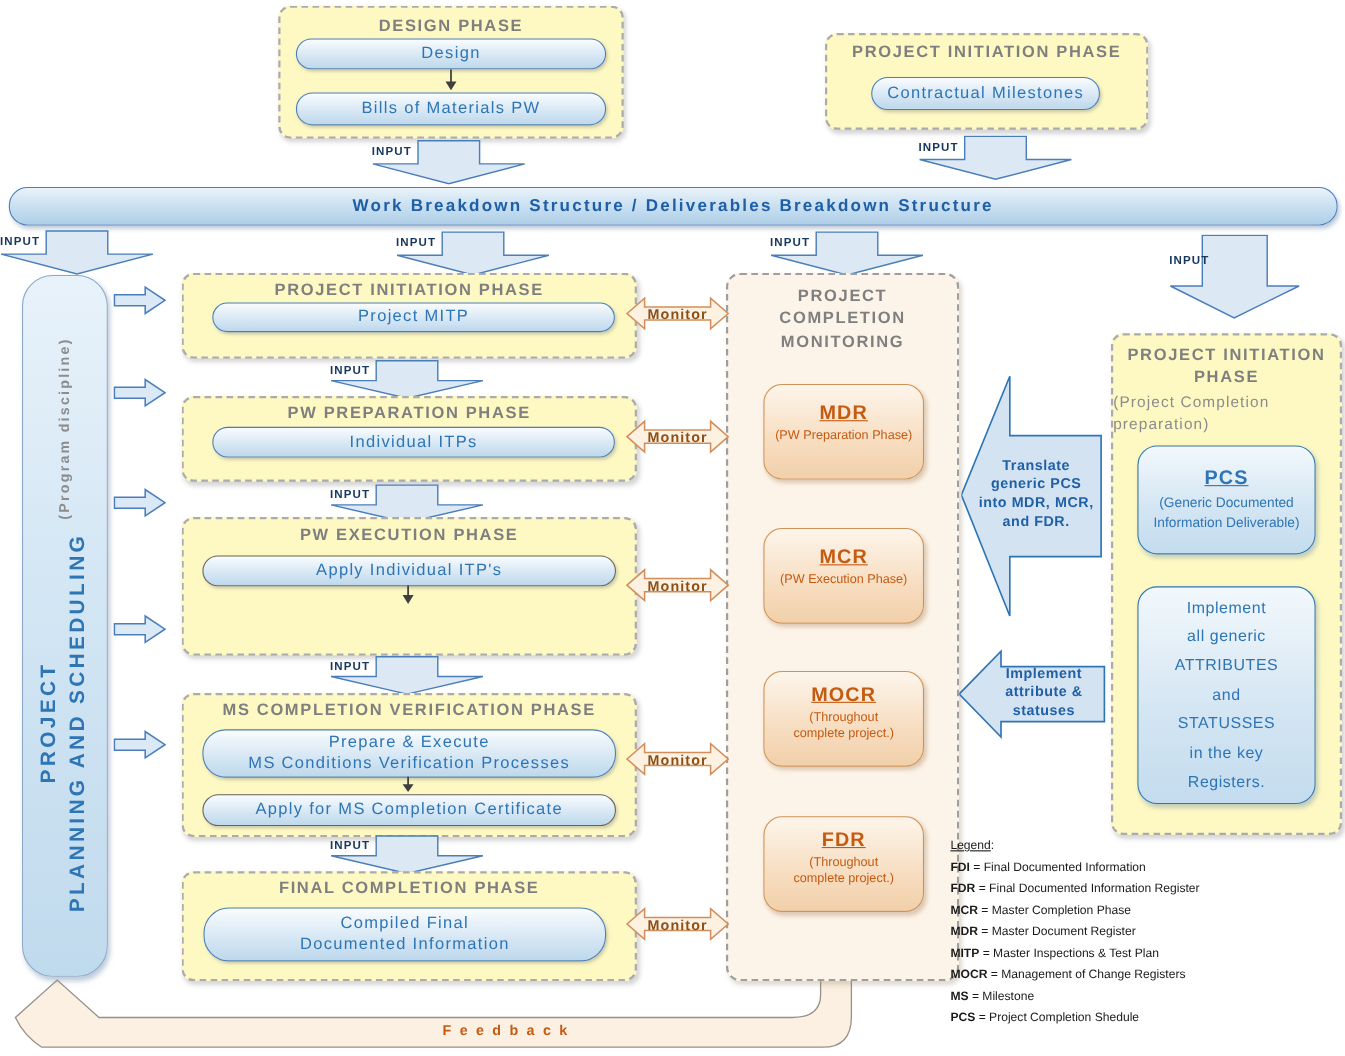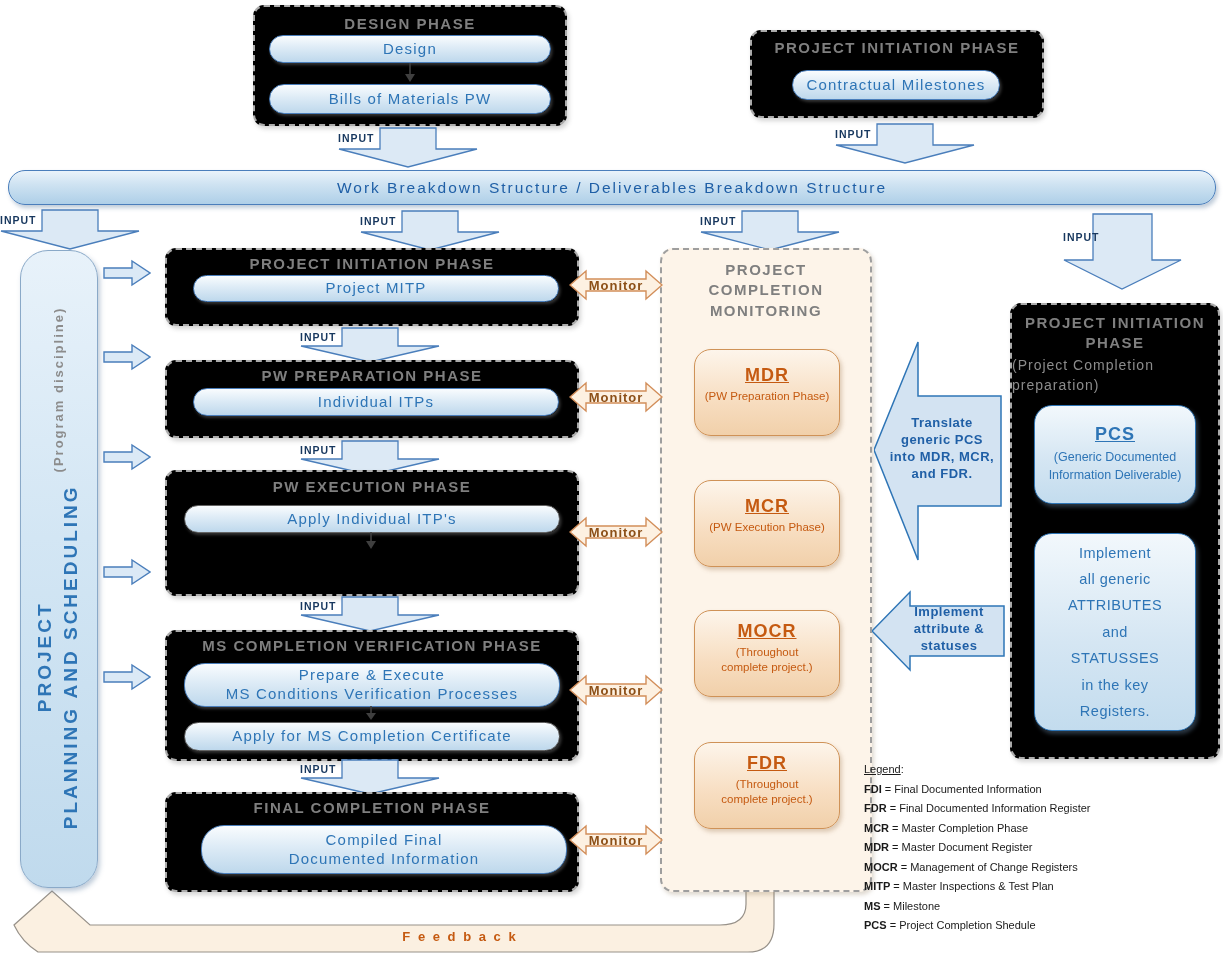--- a/index.html
+++ b/index.html
@@ -1,19 +1,19 @@
 <!DOCTYPE html>
 <html style="--blue-text: #2E75B6; --blue-dark: #1F5FA6; --blue-border: #4A7EBB; --gray-title: #7F7F7F; --orange-text: #C55A11; --brown-text: #8C4F17; --legend-text: #1A1A1A; --feedback-fill: #FBF0E1;"><head>
 <meta charset="utf-8">
 <style>
   html,body{margin:0;padding:0;background:#fff;}
   #stage{position:relative;width:1223px;height:960px;background:#fff;
          font-family:"Liberation Sans",sans-serif;overflow:hidden;}
   .abs{position:absolute;}
-  .dashed-box{position:absolute;background:#000000;border:2px dashed #ababab;
+  .dashed-box{position:absolute;background:#fef9c3;border:2px dashed #ababab;
     border-radius:11px;box-shadow:2px 3px 4px rgba(120,120,120,.30);}
   .cream-box{position:absolute;background:#fdf4e9;border:2px dashed #9e9e9e;
     border-radius:13px;box-shadow:2px 3px 4px rgba(150,130,100,.30);}
   .phase-title{position:absolute;left:0;width:100%;text-align:center;font-weight:bold;
     font-size:15px;letter-spacing:1.5px;color:var(--gray-title);white-space:pre-line;}
   .pill{position:absolute;display:flex;align-items:center;justify-content:center;
     text-align:center;border:1.4px solid var(--blue-border);border-radius:15px;
     background:linear-gradient(to bottom,#f9fcfe 0%,#ddebf6 45%,#bed8ec 100%);
     color:var(--blue-text);font-size:15px;letter-spacing:1.2px;white-space:pre-line;
     line-height:1.25;box-shadow:1.5px 2px 3px rgba(130,130,130,.40);}
@@ -81,21 +81,21 @@
   <div class="callout" style="left:835px;top:123px;z-index:2">
     <svg width="140" height="41" viewBox="0 0 140 41">
         <polygon class="cal-shape" points="42,1 98,1 98,22 139,22 70,40 1,22 42,22"></polygon>
       </svg>
     <div class="lbl">INPUT</div>
   </div>
 
   <div class="abs" style="left:8px;top:170px;width:1206px;height:33px;border:1.6px solid #4a7ebb;border-radius:17px;
               background:linear-gradient(to bottom,#eaf3fa 0%,#cfe3f2 40%,#aecfe8 100%);
               box-shadow:2px 3px 4px rgba(110,140,170,.45);display:flex;align-items:center;justify-content:center;z-index:2">
-    <span style="font-size:15.5px;font-weight:normal;letter-spacing:2px;color:var(--blue-dark)">Work Breakdown Structure / Deliverables Breakdown Structure</span>
+    <span style="font-size:15.5px;font-weight:bold;letter-spacing:2px;color:var(--blue-dark)">Work Breakdown Structure / Deliverables Breakdown Structure</span>
   </div>
 
   <div class="callout" style="left:0px;top:209px;z-index:2">
     <svg width="140" height="41" viewBox="0 0 140 41">
         <polygon class="cal-shape" points="42,1 98,1 98,22 139,22 70,40 1,22 42,22"></polygon>
       </svg>
     <div class="lbl">INPUT</div>
   </div>
   <div class="callout" style="left:360px;top:210px;z-index:2">
     <svg width="140" height="41" viewBox="0 0 140 41">
@@ -193,21 +193,21 @@
   </div>
   <div class="callout" style="left:300px;top:759px;z-index:2">
     <svg width="140" height="36" viewBox="0 0 140 36">
         <polygon class="cal-shape" points="42,1 98,1 98,19 139,19 70,35 1,19 42,19"></polygon>
       </svg>
     <div class="lbl" style="line-height:18px">INPUT</div>
   </div>
 
   <div class="dashed-box" style="left:165px;top:792px;width:410px;height:96px;z-index:2">
     <div class="phase-title" style="top:5px">FINAL COMPLETION PHASE</div>
-    <div class="pill" style="left:34px;top:31px;width:364px;height:47px;border-radius:23px">Compiled Final
+    <div class="pill" style="left:18px;top:31px;width:364px;height:47px;border-radius:23px">Compiled Final
 Documented Information</div>
   </div>
 
   <div class="monitor" style="left:569px;top:266px;z-index:3">
     <svg width="94" height="38" viewBox="0 0 94 38">
         <polygon class="marr" points="1,19 17,5 17,13 77,13 77,5 93,19 77,33 77,25 17,25 17,33"></polygon>
       </svg>
     <div class="lbl">Monitor</div>
   </div>
   <div class="monitor" style="left:569px;top:378px;z-index:3">
@@ -302,19 +302,19 @@
       <div>Registers.</div>
     </div>
   </div>
 
   <div class="abs" style="left:864px;top:760px;width:356px;z-index:2">
     <div class="lg-line"><span style="text-decoration:underline">Legend</span><span>:</span></div>
     <div class="lg-line"><span class="lg-abbr">FDI</span><span> = </span><span>Final Documented Information</span></div>
     <div class="lg-line"><span class="lg-abbr">FDR</span><span> = </span><span>Final Documented Information Register</span></div>
     <div class="lg-line"><span class="lg-abbr">MCR</span><span> = </span><span>Master Completion Phase</span></div>
     <div class="lg-line"><span class="lg-abbr">MDR</span><span> = </span><span>Master Document Register</span></div>
+    <div class="lg-line"><span class="lg-abbr">MITP</span><span> = </span><span>Master Inspections &amp; Test Plan</span></div>
     <div class="lg-line"><span class="lg-abbr">MOCR</span><span> = </span><span>Management of Change Registers</span></div>
-    <div class="lg-line"><span class="lg-abbr">MITP</span><span> = </span><span>Master Inspections &amp; Test Plan</span></div>
     <div class="lg-line"><span class="lg-abbr">MS</span><span> = </span><span>Milestone</span></div>
     <div class="lg-line"><span class="lg-abbr">PCS</span><span> = </span><span>Project Completion Shedule</span></div>
   </div>
 
 </div>
 
 </body></html>

